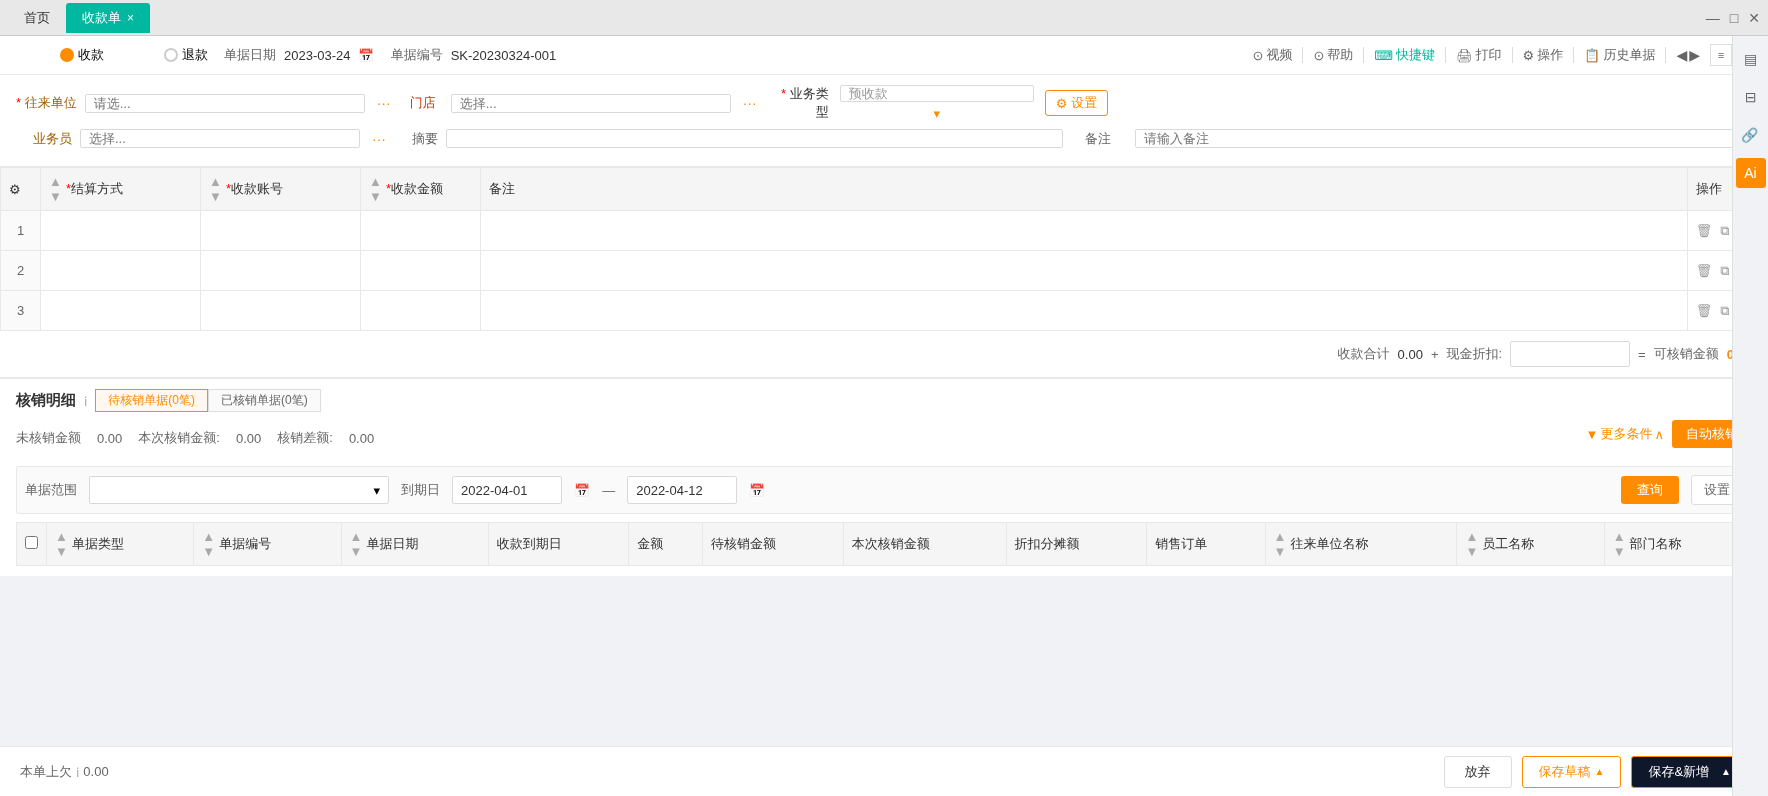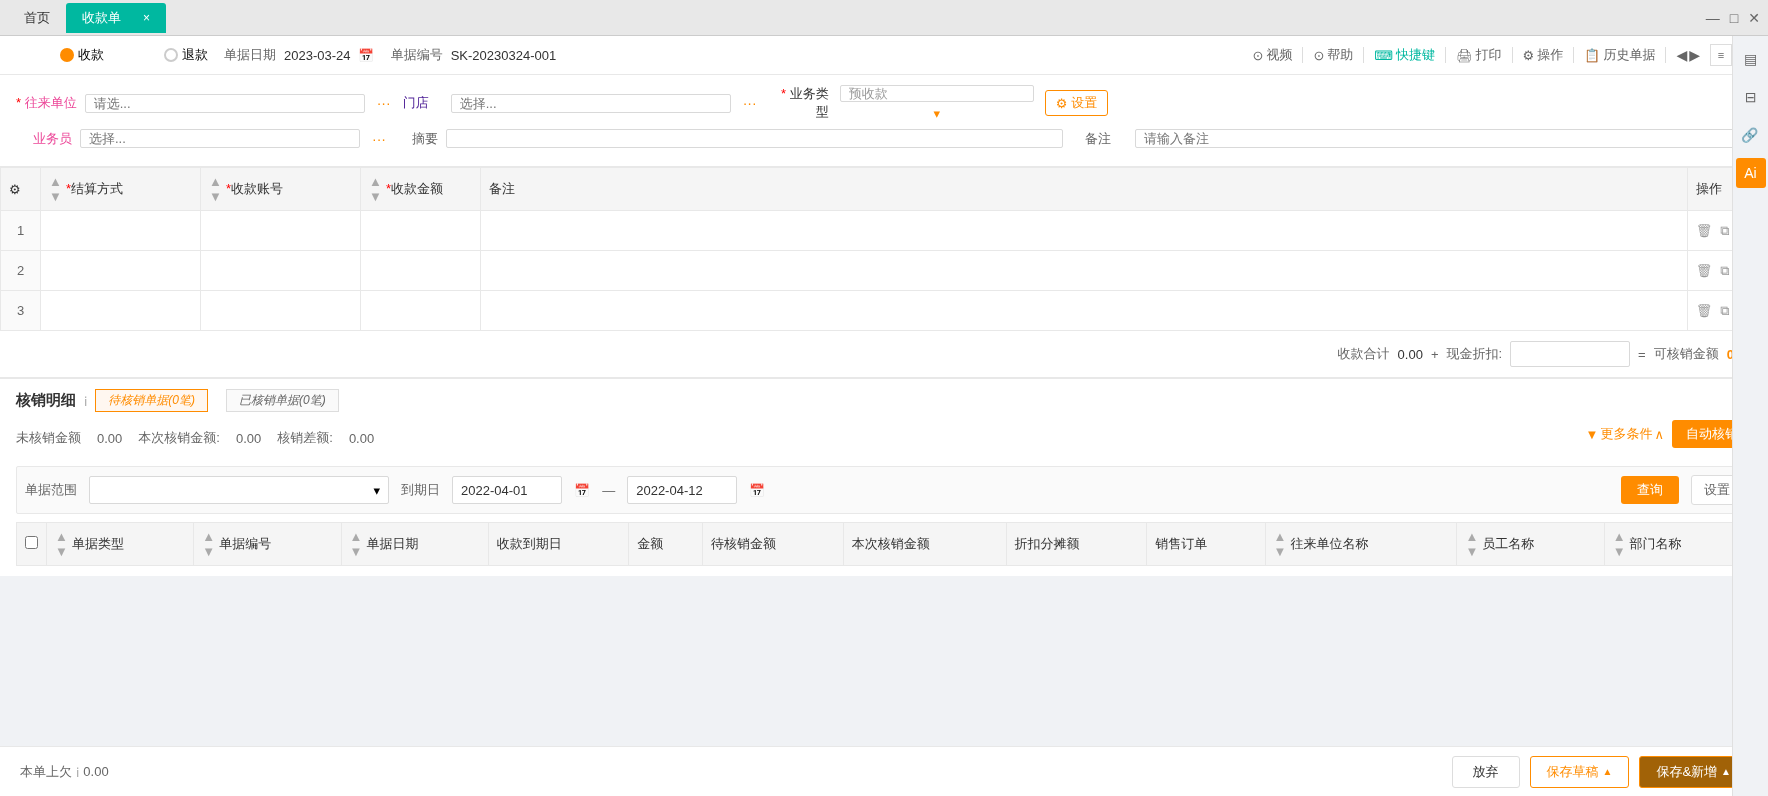--- a/index.html
+++ b/index.html
@@ -8,21 +8,21 @@
     
     .tab-bar {
       display: flex; align-items: center; background: #e8e8e8; height: 36px;
       border-bottom: 1px solid #ccc; padding: 0 8px;
     }
     .tab-home {
       padding: 6px 16px; color: #333; cursor: pointer; font-size: 13px;
     }
     .tab-active {
       background: #00b8a0; color: #fff; padding: 6px 16px; border-radius: 3px 3px 0 0;
-      display: flex; align-items: center; gap: 22px; cursor: pointer;
+      display: flex; align-items: center; gap: 6px; cursor: pointer;
     }
     .tab-close { color: #fff; font-size: 12px; cursor: pointer; }
     .tab-bar-right { margin-left: auto; display: flex; gap: 10px; }
     .window-btn { color: #666; cursor: pointer; font-size: 14px; }
 
     
     .toolbar {
       background: #fff; padding: 8px 12px; display: flex; align-items: center;
       gap: 16px; border-bottom: 1px solid #e8e8e8;
     }
@@ -43,21 +43,21 @@
     .view-btns { display: flex; gap: 2px; }
     .view-btn { width: 22px; height: 22px; display: flex; align-items: center; justify-content: center; 
                 border: 1px solid #ddd; cursor: pointer; color: #666; font-size: 11px; }
     .view-btn.active { background: #ff8c00; color: #fff; border-color: #ff8c00; }
 
     
     .form-area {
       background: #fff; padding: 10px 16px; border-bottom: 1px solid #e8e8e8;
     }
     .form-row { display: flex; align-items: center; gap: 8px; margin-bottom: 8px; }
-    .form-label { color: #ec4899; white-space: nowrap; min-width: 56px; text-align: right; }
+    .form-label { color: #a16207; white-space: nowrap; min-width: 56px; text-align: right; }
     .form-label.required::before { content: '* '; color: #f00; }
     .form-input {
       flex: 1; height: 19px; border: 1px solid #d9d9d9; border-radius: 2px;
       padding: 0 8px; outline: none; color: #999; background: #fff;
     }
     .more-btn { color: #ff8c00; cursor: pointer; font-size: 14px; padding: 0 4px; }
     .form-group { display: flex; align-items: center; gap: 4px; flex: 1; }
     .dropdown-arrow { color: #ff8c00; cursor: pointer; }
     .settings-btn {
       background: #fff; border: 1px solid #ff8c00; color: #ff8c00;
@@ -94,21 +94,21 @@
     .summary-orange { color: #ff8c00; font-weight: 600; }
     .summary-input {
       width: 120px; height: 26px; border: 1px solid #d9d9d9; border-radius: 2px;
       padding: 0 6px; outline: none;
     }
 
     
     .verify-section { background: #fff; padding: 10px 16px; }
     .verify-title { display: flex; align-items: center; gap: 8px; margin-bottom: 8px; }
     .verify-title-text { font-size: 15px; font-weight: 600; color: #333; }
-    .verify-tabs { display: flex; gap: 18px; font-style: italic; }
+    .verify-tabs { display: flex; gap: 0; }
     .verify-tab { 
       padding: 2px 12px; border: 1px solid #ddd; cursor: pointer; color: #666;
       font-size: 12px; background: #fafafa;
     }
     .verify-tab.active { color: #ff8c00; border-color: #ff8c00; background: #fff7f0; }
     .info-icon { color: #aaa; cursor: pointer; }
 
     .verify-stats { display: flex; gap: 16px; align-items: center; margin-bottom: 10px; color: #666; }
 
     .verify-filter { display: flex; align-items: center; justify-content: flex-end; gap: 8px; margin-bottom: 8px; }
@@ -159,23 +159,23 @@
     .btn-discard {
       background: #fff; border: 1px solid #ddd; color: #333;
       padding: 6px 20px; border-radius: 3px; cursor: pointer; font-size: 13px;
     }
     .btn-save-draft {
       background: #fff; border: 1px solid #ff8c00; color: #ff8c00;
       padding: 6px 16px; border-radius: 3px; cursor: pointer; font-size: 13px;
       display: flex; align-items: center; gap: 4px;
     }
     .btn-save-new {
-      background: #a16207; border: 1px solid #ff8c00; color: #fff;
+      background: #0f172a; border: 1px solid #ff8c00; color: #fff;
       padding: 6px 16px; border-radius: 3px; cursor: pointer; font-size: 13px;
-      display: flex; align-items: center; gap: 4px;
+      display: flex; align-items: center; gap: 12px;
     }
     .btn-arrow { font-size: 10px; }
 
     
     .right-sidebar {
       position: fixed; right: 0; top: 36px; bottom: 0;
       width: 36px; background: #f0f2f5; border-left: 1px solid #e0e0e0;
       display: flex; flex-direction: column; align-items: center; padding-top: 8px; gap: 8px;
     }
     .sidebar-icon { 
@@ -261,21 +261,21 @@
     </div>
   </div>
 </div>
 
 <div class="form-area">
   <div class="form-row">
     <span class="form-label required">往来单位</span>
     <input class="form-input" style="flex: 0 0 280px;" placeholder="请选...">
     <span class="more-btn">···</span>
 
-    <span style="flex: 0 0 40px; text-align: left; color: #4c1d95;">门店</span>
+    <span style="flex: 0 0 40px; text-align: center; color: #c2410c;">门店</span>
     <input class="form-input" style="flex: 0 0 280px;" placeholder="选择...">
     <span class="more-btn">···</span>
 
     <span style="flex: 0 0 60px; text-align: right; color: #333;">
       <span style="color:#f00">* </span><span>业务类型</span>
     </span>
     <div class="form-group" style="max-width: 200px; flex-direction: column;">
       <input class="form-input" style="flex: 1 1 0%;" value="预收款">
       <span class="dropdown-arrow">▾</span>
     </div>

